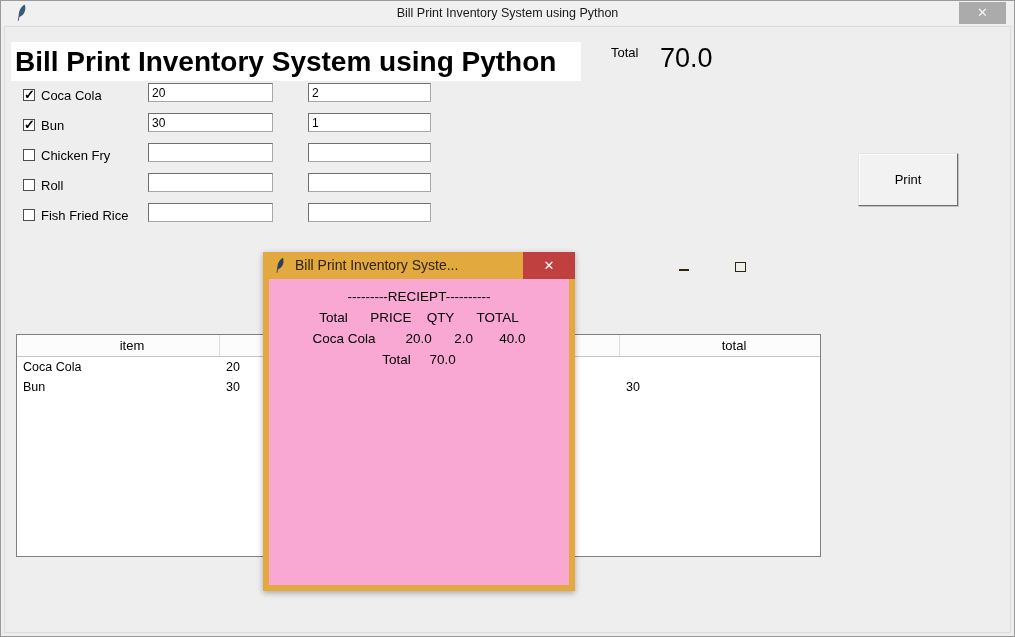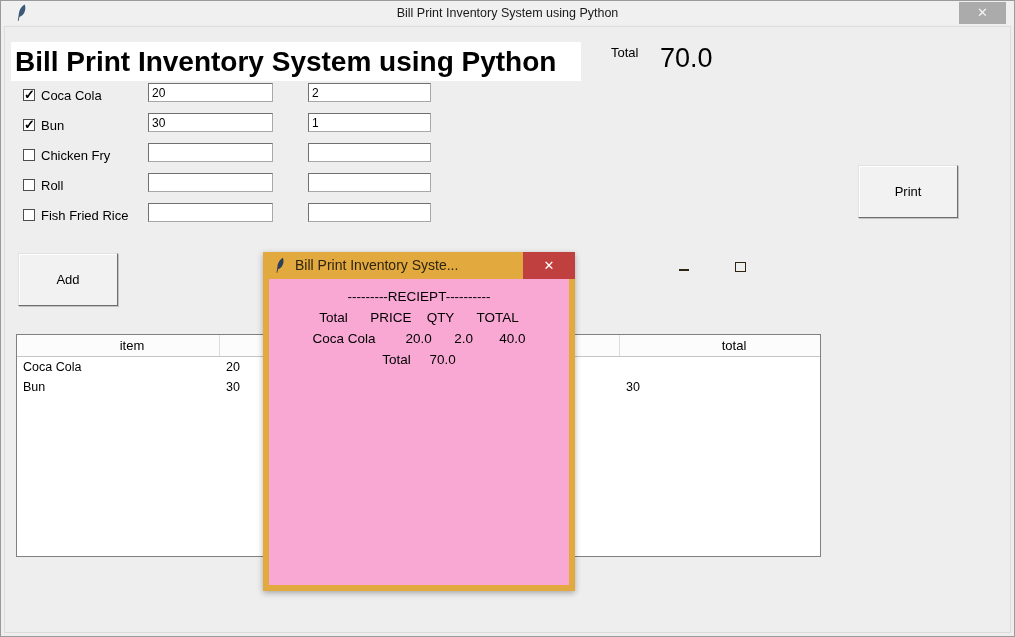--- a/index.html
+++ b/index.html
@@ -44,21 +44,21 @@
   .entry.col1 { left:147px; width:125px; }
   .entry.col2 { left:307px; width:123px; }
 
   
   .btn {
     position:absolute; width:100px; height:53px; background:#f2f2f2;
     border:1px solid; border-color:#e2e2e2 #6e6e6e #6e6e6e #e2e2e2;
     box-shadow: inset 1px 1px 0 #ffffff, 1px 1px 0 rgba(0,0,0,0.18);
     font-family:"Liberation Sans", sans-serif; font-size:13px; color:#000; cursor:default;
   }
-  .btn-print { left:857px; top:164px; }
+  .btn-print { left:857px; top:152px; }
   .btn-add  { left:17px;  top:252px; }
 
   
   .table { position:absolute; left:15px; top:333px; width:805px; height:223px; background:#fff; border:1px solid #808080; }
   .thead { display:flex; height:22px; background:#fcfcfc; border-bottom:1px solid #c5c5c5; }
   .th {
     display:flex; align-items:center; justify-content:center;
     font-size:13px; color:#000; border-right:1px solid #dedede; height:100%;padding-left:28px;
   }
   .th:last-child { border-right:none; }
@@ -126,21 +126,20 @@
   <span class="item-label" style="top:177px">Roll</span>
   <input class="entry col1" style="top: 172px;" value="">
   <input class="entry col2" style="top: 172px;" value="">
 
   <span class="cb" style="top:208px"></span>
   <span class="item-label" style="top:207px">Fish Fried Rice</span>
   <input class="entry col1" style="top: 202px;" value="">
   <input class="entry col2" style="top: 202px;" value="">
 
   <button class="btn btn-print">Print</button>
-  <button class="btn btn-add">Add</button>
 
   <div class="table">
     <div class="thead">
       <div class="th c0">item</div>
       <div class="th c1"></div>
       <div class="th c2"></div>
       <div class="th c3">total</div>
     </div>
     <div class="tr">
       <div class="td c0">Coca Cola</div>

